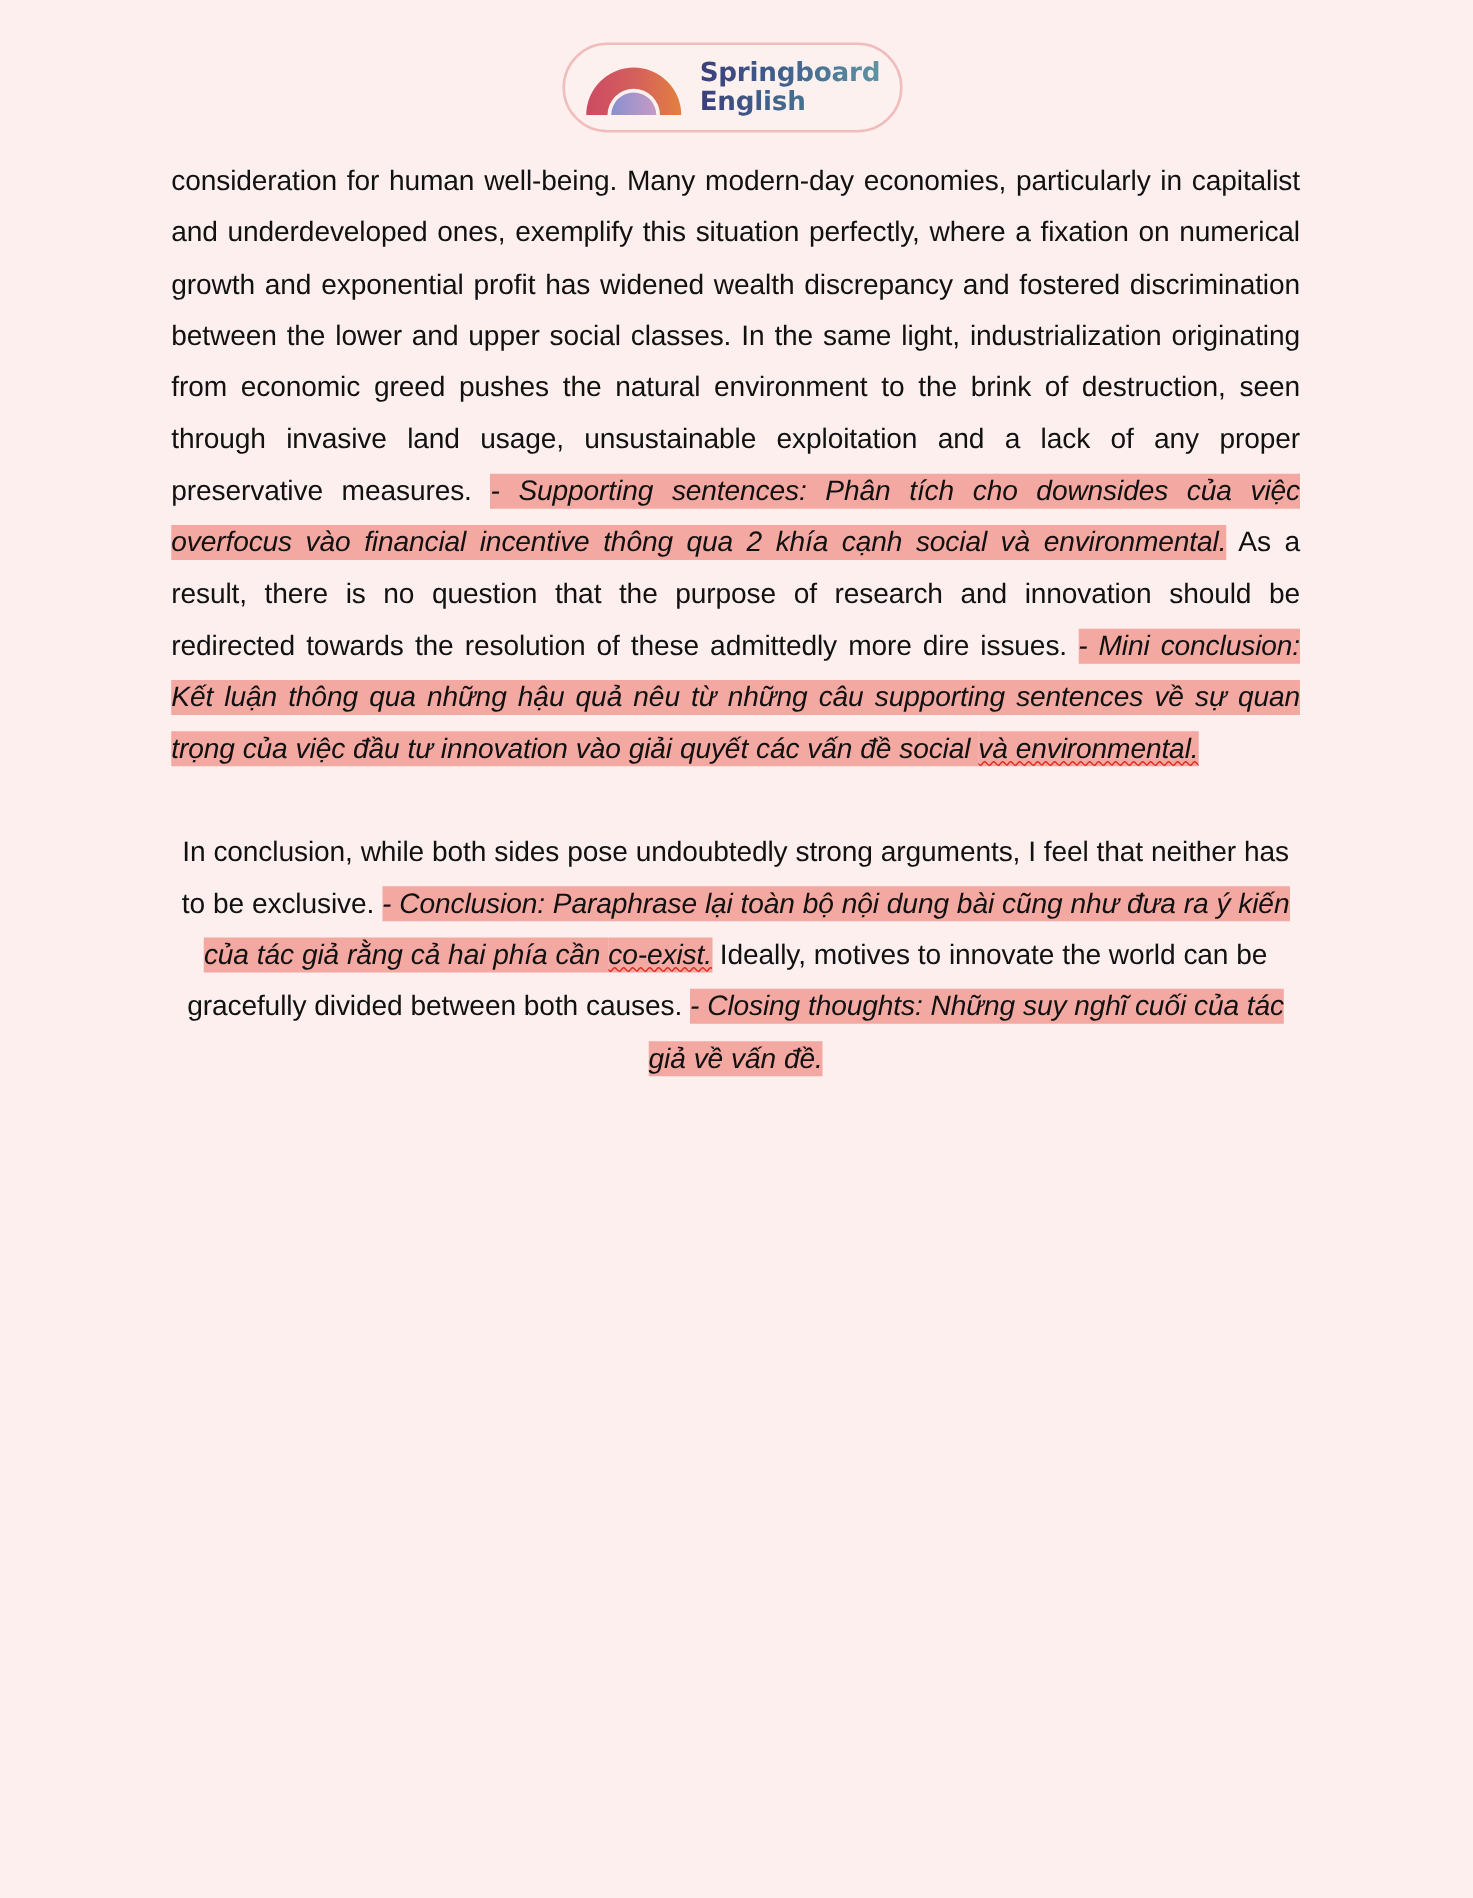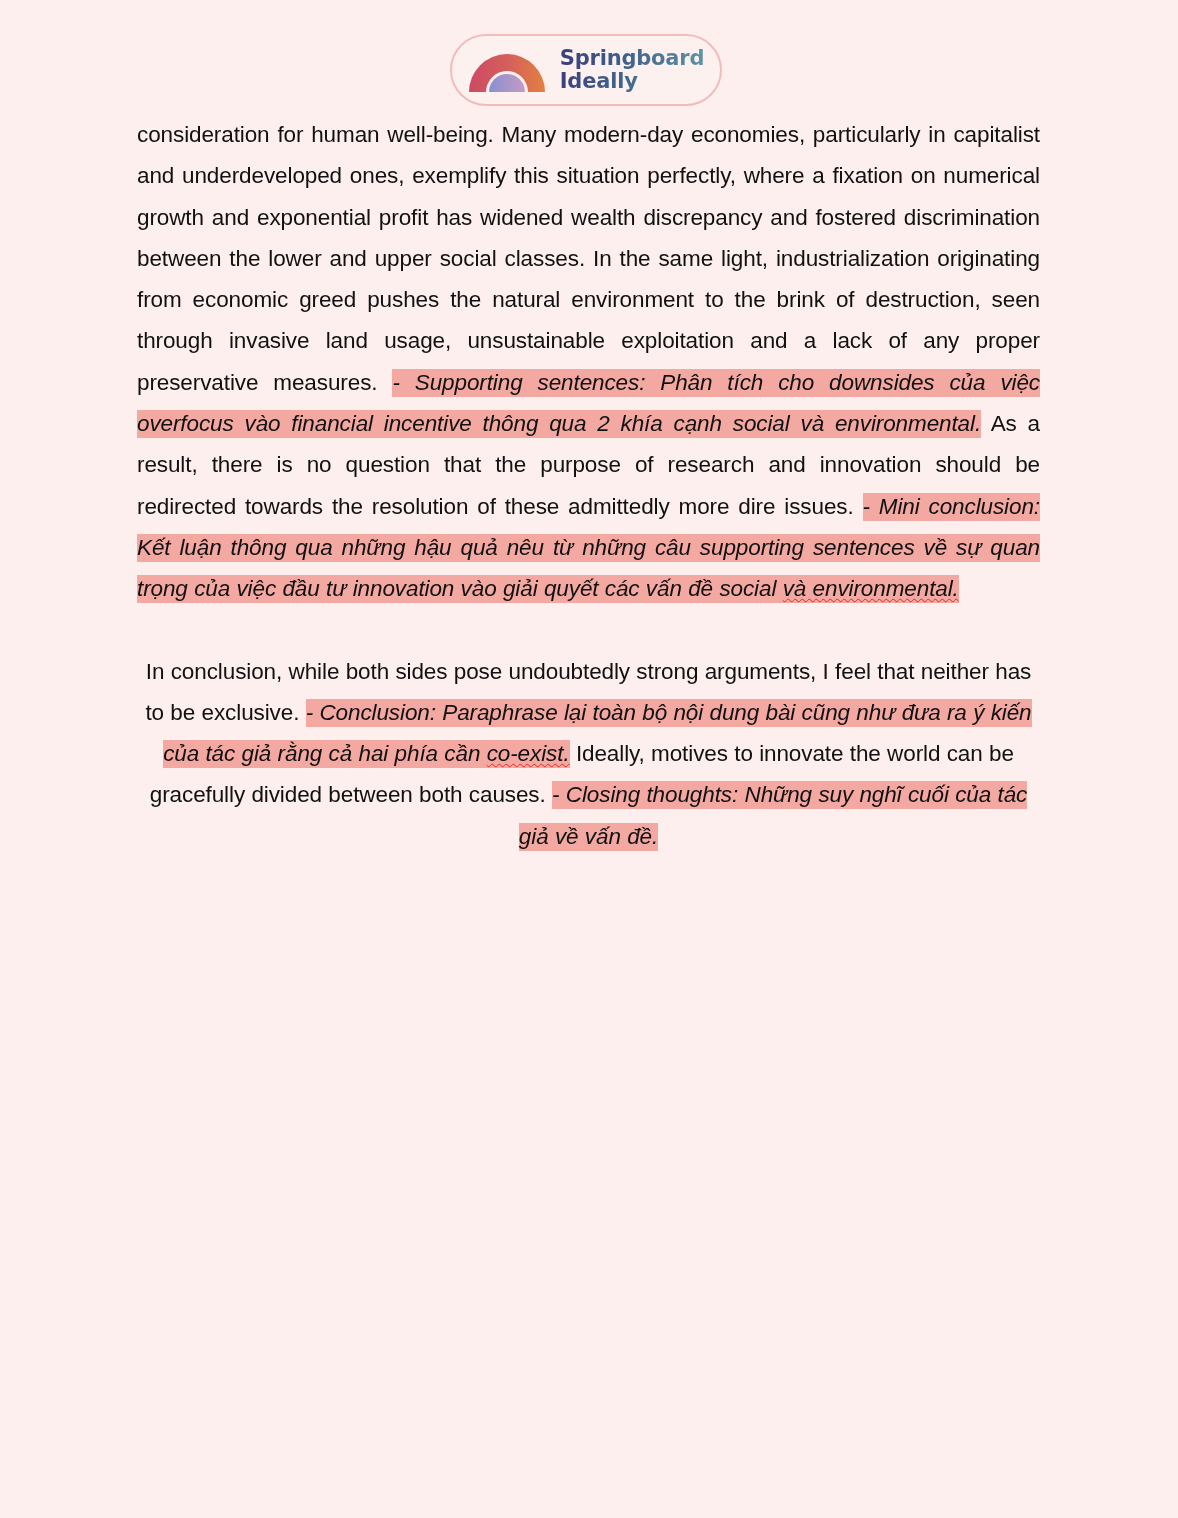--- a/index.html
+++ b/index.html
@@ -65,21 +65,21 @@
     -webkit-background-clip: text;
     background-clip: text;
     color: transparent;
     -webkit-text-fill-color: transparent;
   }
 
   
   .doc {
     position: absolute;
     left: 137px;
-    top: 114px;
+    top: 124px;
     width: 903px;
   }
 
   .para {
     margin: 0;
     font-family: "Liberation Sans", sans-serif;
     font-size: 22.5px;
     line-height: 41.3px;
     color: #111111;
     text-align: justify;
@@ -130,21 +130,21 @@
         <linearGradient id="innerArch" x1="0" y1="0" x2="1" y2="0">
           <stop offset="0%" stop-color="#8a8fd0"></stop>
           <stop offset="100%" stop-color="#c59bc4"></stop>
         </linearGradient>
       </defs>
       <path d="M1 44 A38 38 0 0 1 77 44 L60 44 A21 21 0 0 0 18 44 Z" fill="url(#outerArch)"></path>
       <path d="M21 44 A18 18 0 0 1 57 44 Z" fill="url(#innerArch)"></path>
     </svg>
     <div class="logo-text">
       <span class="logo-word-1">Springboard</span>
-      <span class="logo-word-2">Ideally</span>
+      <span class="logo-word-2">English</span>
     </div>
   </div>
 
   <div class="doc">
 
     <p class="para">
       <span class="plain">consideration for human well-being. Many modern-day economies, particularly in capitalist and underdeveloped ones, exemplify this situation perfectly, where a fixation on numerical growth and exponential profit has widened wealth discrepancy and fostered discrimination between the lower and upper social classes. In the same light, industrialization originating from economic greed pushes the natural environment to the brink of destruction, seen through invasive land usage, unsustainable exploitation and a lack of any proper preservative measures. </span><span class="note">- Supporting sentences: Phân tích cho downsides của việc overfocus vào financial incentive thông qua 2 khía cạnh social và environmental.</span><span class="plain"> As a result, there is no question that the purpose of research and innovation should be redirected towards the resolution of these admittedly more dire issues. </span><span class="note">- Mini conclusion: Kết luận thông qua những hậu quả nêu từ những câu supporting sentences về sự quan trọng của việc đầu tư innovation vào giải quyết các vấn đề social </span><span class="note spell">và environmental.</span>
     </p>
 
     <p class="para">

